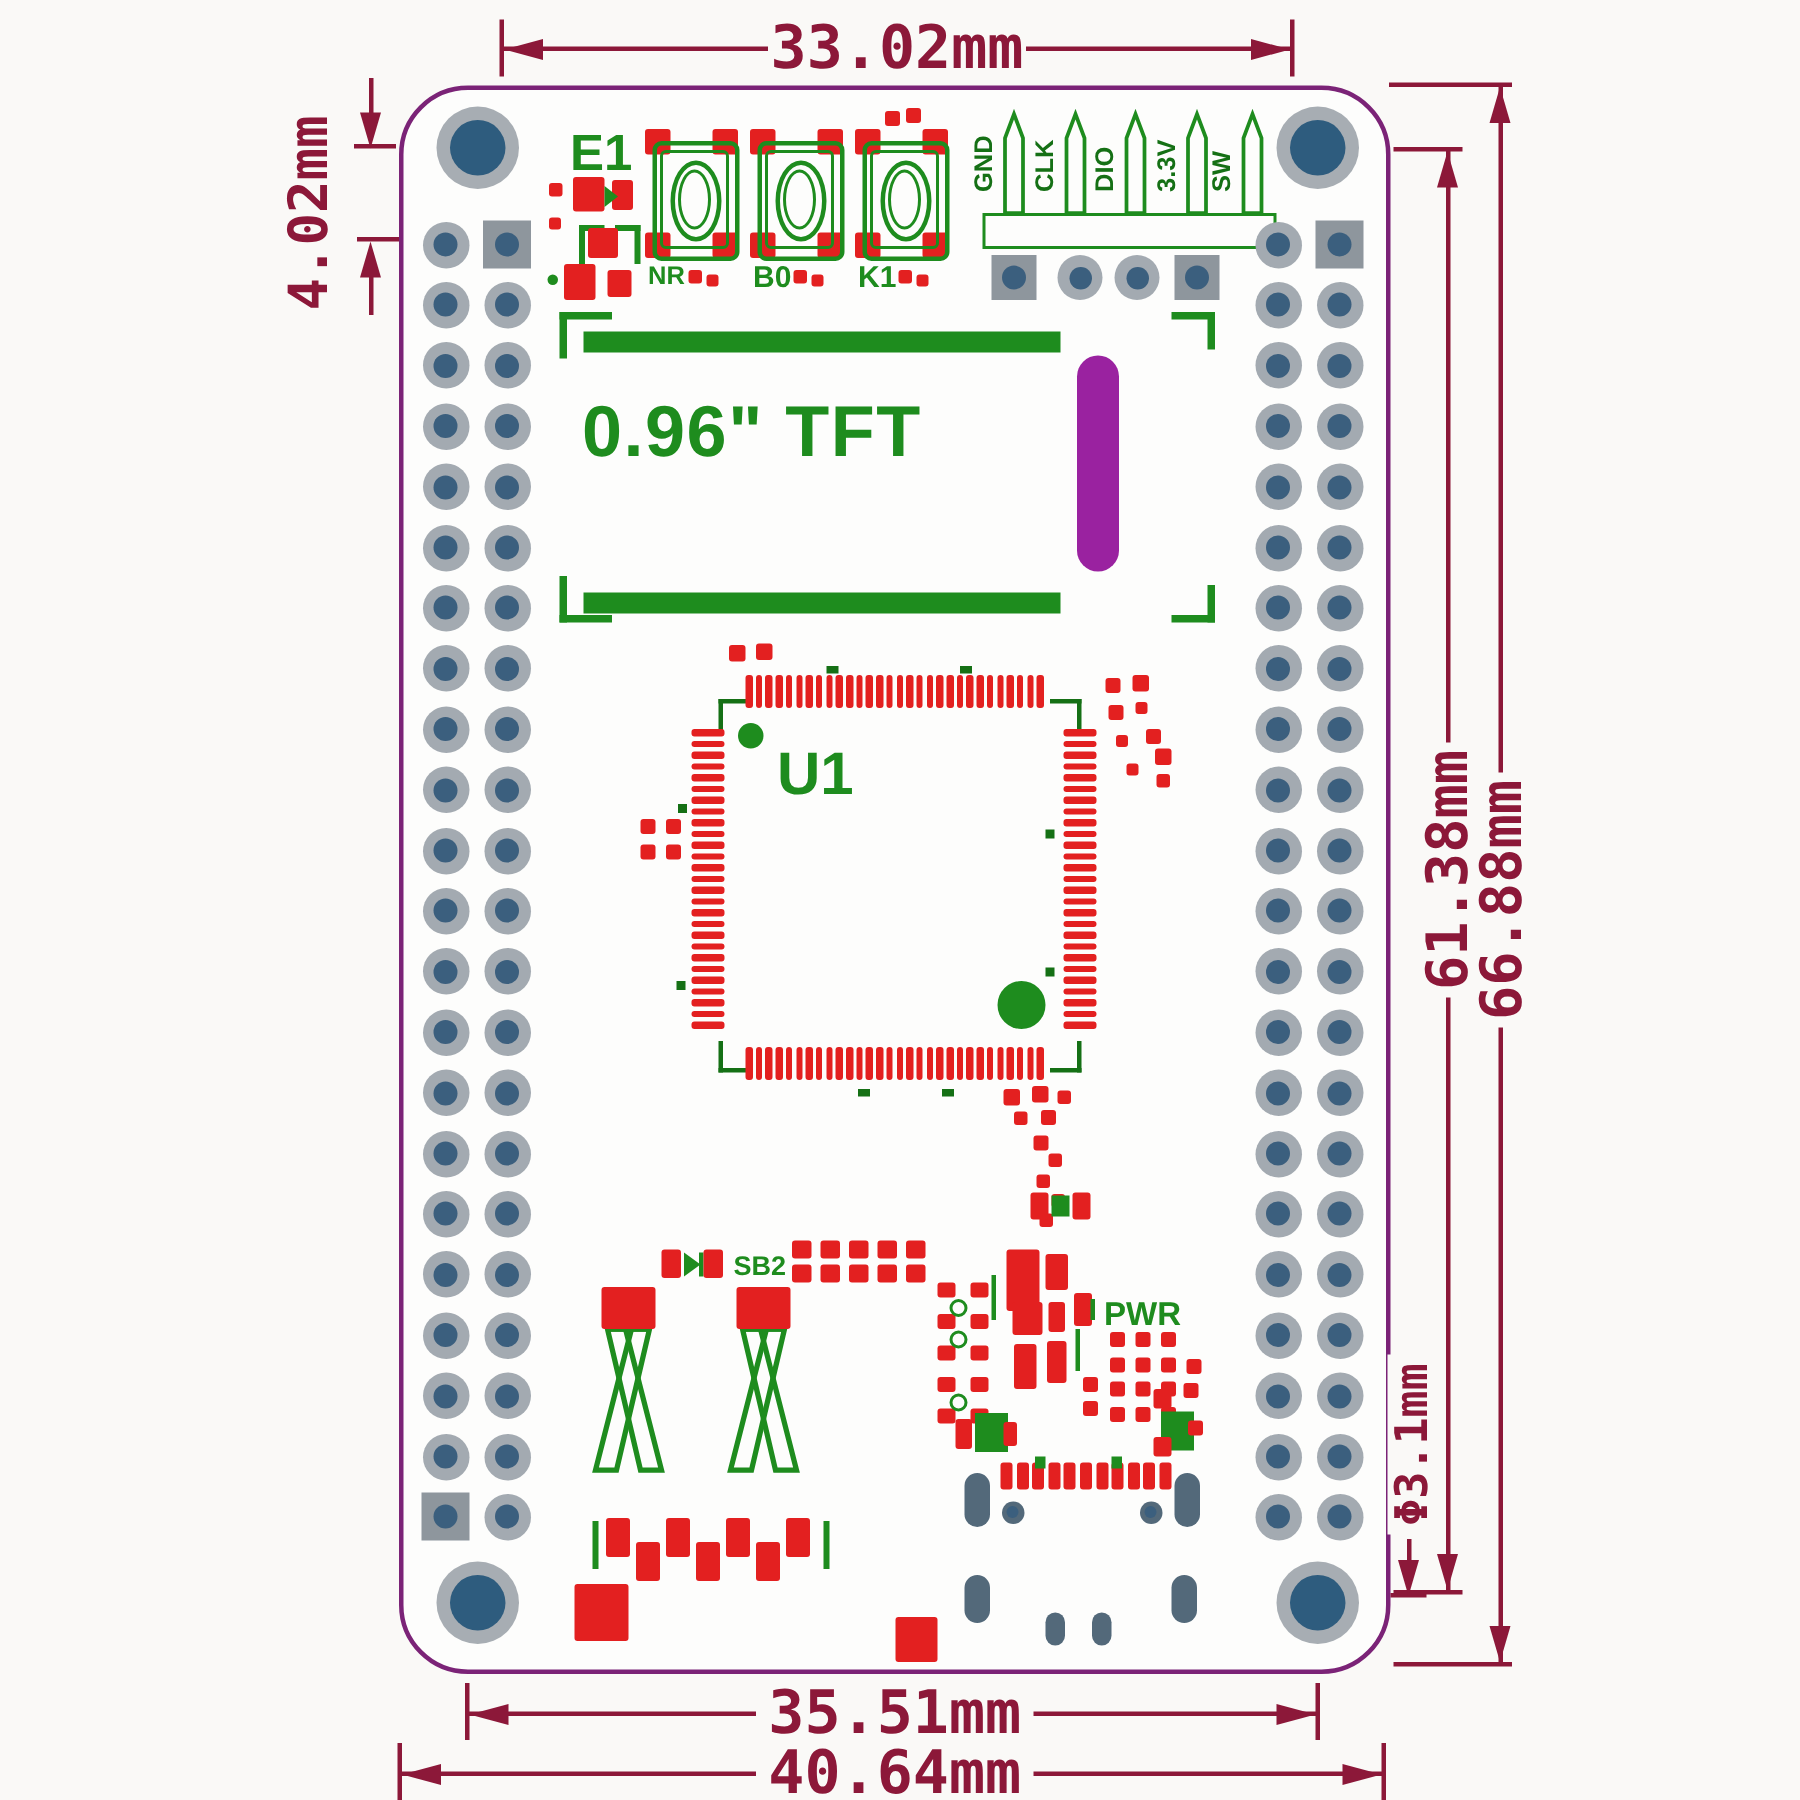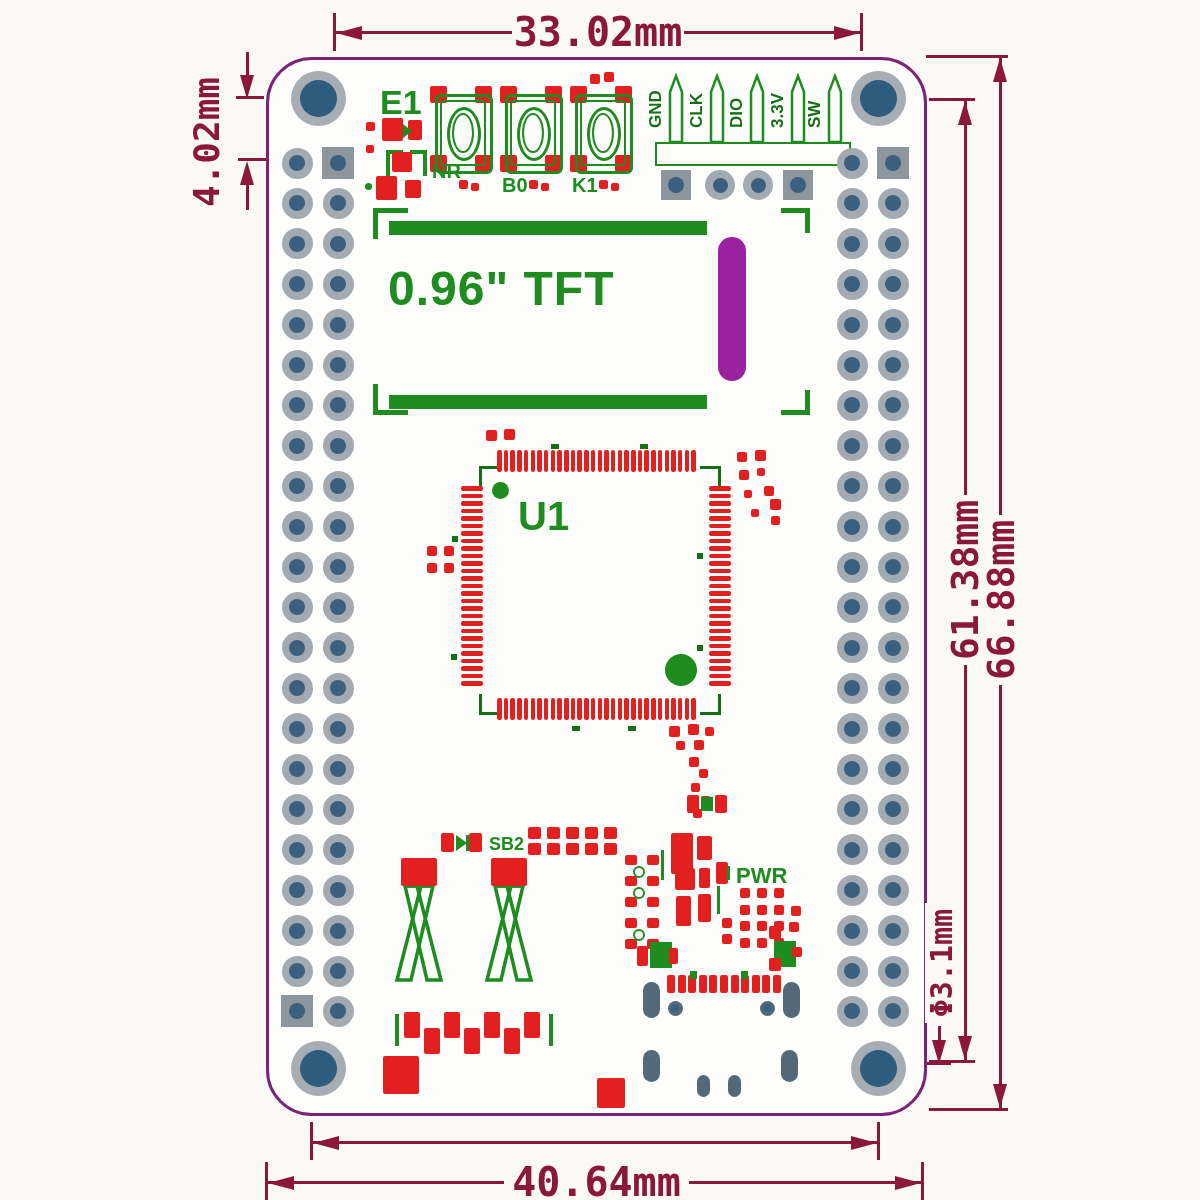--- a/index.html
+++ b/index.html
@@ -123,20 +123,21 @@
   <div class="dim-label rot" style="left:881px;top:947px;width:120px;height:32px;font-size:30px;">Φ3.1mm</div>
   <div class="dim" style="left:938px;top:1026px;width:3px;height:16px;"></div>
   <div class="ah ah-d" style="left:932px;top:1040px;"></div>
   <div class="dim" style="left:927px;top:1062px;width:24px;height:3px;"></div>
 
   <div class="dim" style="left:312px;top:1141px;width:567px;height:3px;"></div>
   <div class="dim" style="left:310px;top:1122px;width:3px;height:38px;"></div>
   <div class="dim" style="left:877px;top:1122px;width:3px;height:38px;"></div>
   <div class="ah ah-l" style="left:313px;top:1136px;"></div>
   <div class="ah ah-r" style="left:851px;top:1136px;"></div>
+  <div class="dim-label" style="left:504px;top:1121px;width:185px;height:42px;font-size:40px;">35.51mm</div>
 
   <div class="dim" style="left:267px;top:1181px;width:657px;height:3px;"></div>
   <div class="dim" style="left:265px;top:1162px;width:3px;height:38px;"></div>
   <div class="dim" style="left:921px;top:1162px;width:3px;height:38px;"></div>
   <div class="ah ah-l" style="left:268px;top:1176px;"></div>
   <div class="ah ah-r" style="left:895px;top:1176px;"></div>
   <div class="dim-label" style="left:504px;top:1161px;width:185px;height:42px;font-size:40px;">40.64mm</div>
 
 <div class="abs" style="left: 290.5px; top: 70.5px; width: 55px; height: 55px; border-radius: 50%; background: var(--hole-ring);">
       <div style="position: absolute; left: 9px; top: 9px; width: 37px; height: 37px; border-radius: 50%; background: var(--hole-center);"></div>
@@ -415,21 +416,21 @@
       <div style="position: absolute; left: 7.5px; top: 7.5px; width: 16px; height: 16px; border-radius: 50%; background: var(--pad-center);"></div>
     </div>
     <div class="rp" style="left: 430px; top: 86px; width: 17px; height: 17px;"></div>
     <div class="rp" style="left: 475px; top: 86px; width: 17px; height: 17px;"></div>
     <div class="rp" style="left: 430px; top: 155px; width: 17px; height: 17px;"></div>
     <div class="rp" style="left: 475px; top: 155px; width: 17px; height: 17px;"></div>
     <div class="gbox" style="left: 435px; top: 94px; width: 52px; height: 74px; border-radius: 6px;"></div>
     <div class="gbox" style="left: 440px; top: 100px; width: 42px; height: 62px; border-width: 2px; border-radius: 4px;"></div>
     <div class="gbox" style="left: 447px; top: 107px; width: 28px; height: 48px; border-radius: 50%;"></div>
     <div class="gbox" style="left: 452px; top: 113px; width: 18px; height: 36px; border-width: 2px; border-radius: 50%;"></div>
-    <div class="silk" style="left: 432px; top: 160px; font-size: 20px;">NR</div>
+    <div class="silk" style="left: 432px; top: 174px; font-size: 17px;">NR</div>
     <div class="rp" style="left: 459px; top: 180px; width: 9px; height: 9px;"></div>
     <div class="rp" style="left: 471px; top: 183px; width: 8px; height: 8px;"></div>
     <div class="rp" style="left: 500px; top: 86px; width: 17px; height: 17px;"></div>
     <div class="rp" style="left: 545px; top: 86px; width: 17px; height: 17px;"></div>
     <div class="rp" style="left: 500px; top: 155px; width: 17px; height: 17px;"></div>
     <div class="rp" style="left: 545px; top: 155px; width: 17px; height: 17px;"></div>
     <div class="gbox" style="left: 505px; top: 94px; width: 52px; height: 74px; border-radius: 6px;"></div>
     <div class="gbox" style="left: 510px; top: 100px; width: 42px; height: 62px; border-width: 2px; border-radius: 4px;"></div>
     <div class="gbox" style="left: 517px; top: 107px; width: 28px; height: 48px; border-radius: 50%;"></div>
     <div class="gbox" style="left: 522px; top: 113px; width: 18px; height: 36px; border-width: 2px; border-radius: 50%;"></div>

